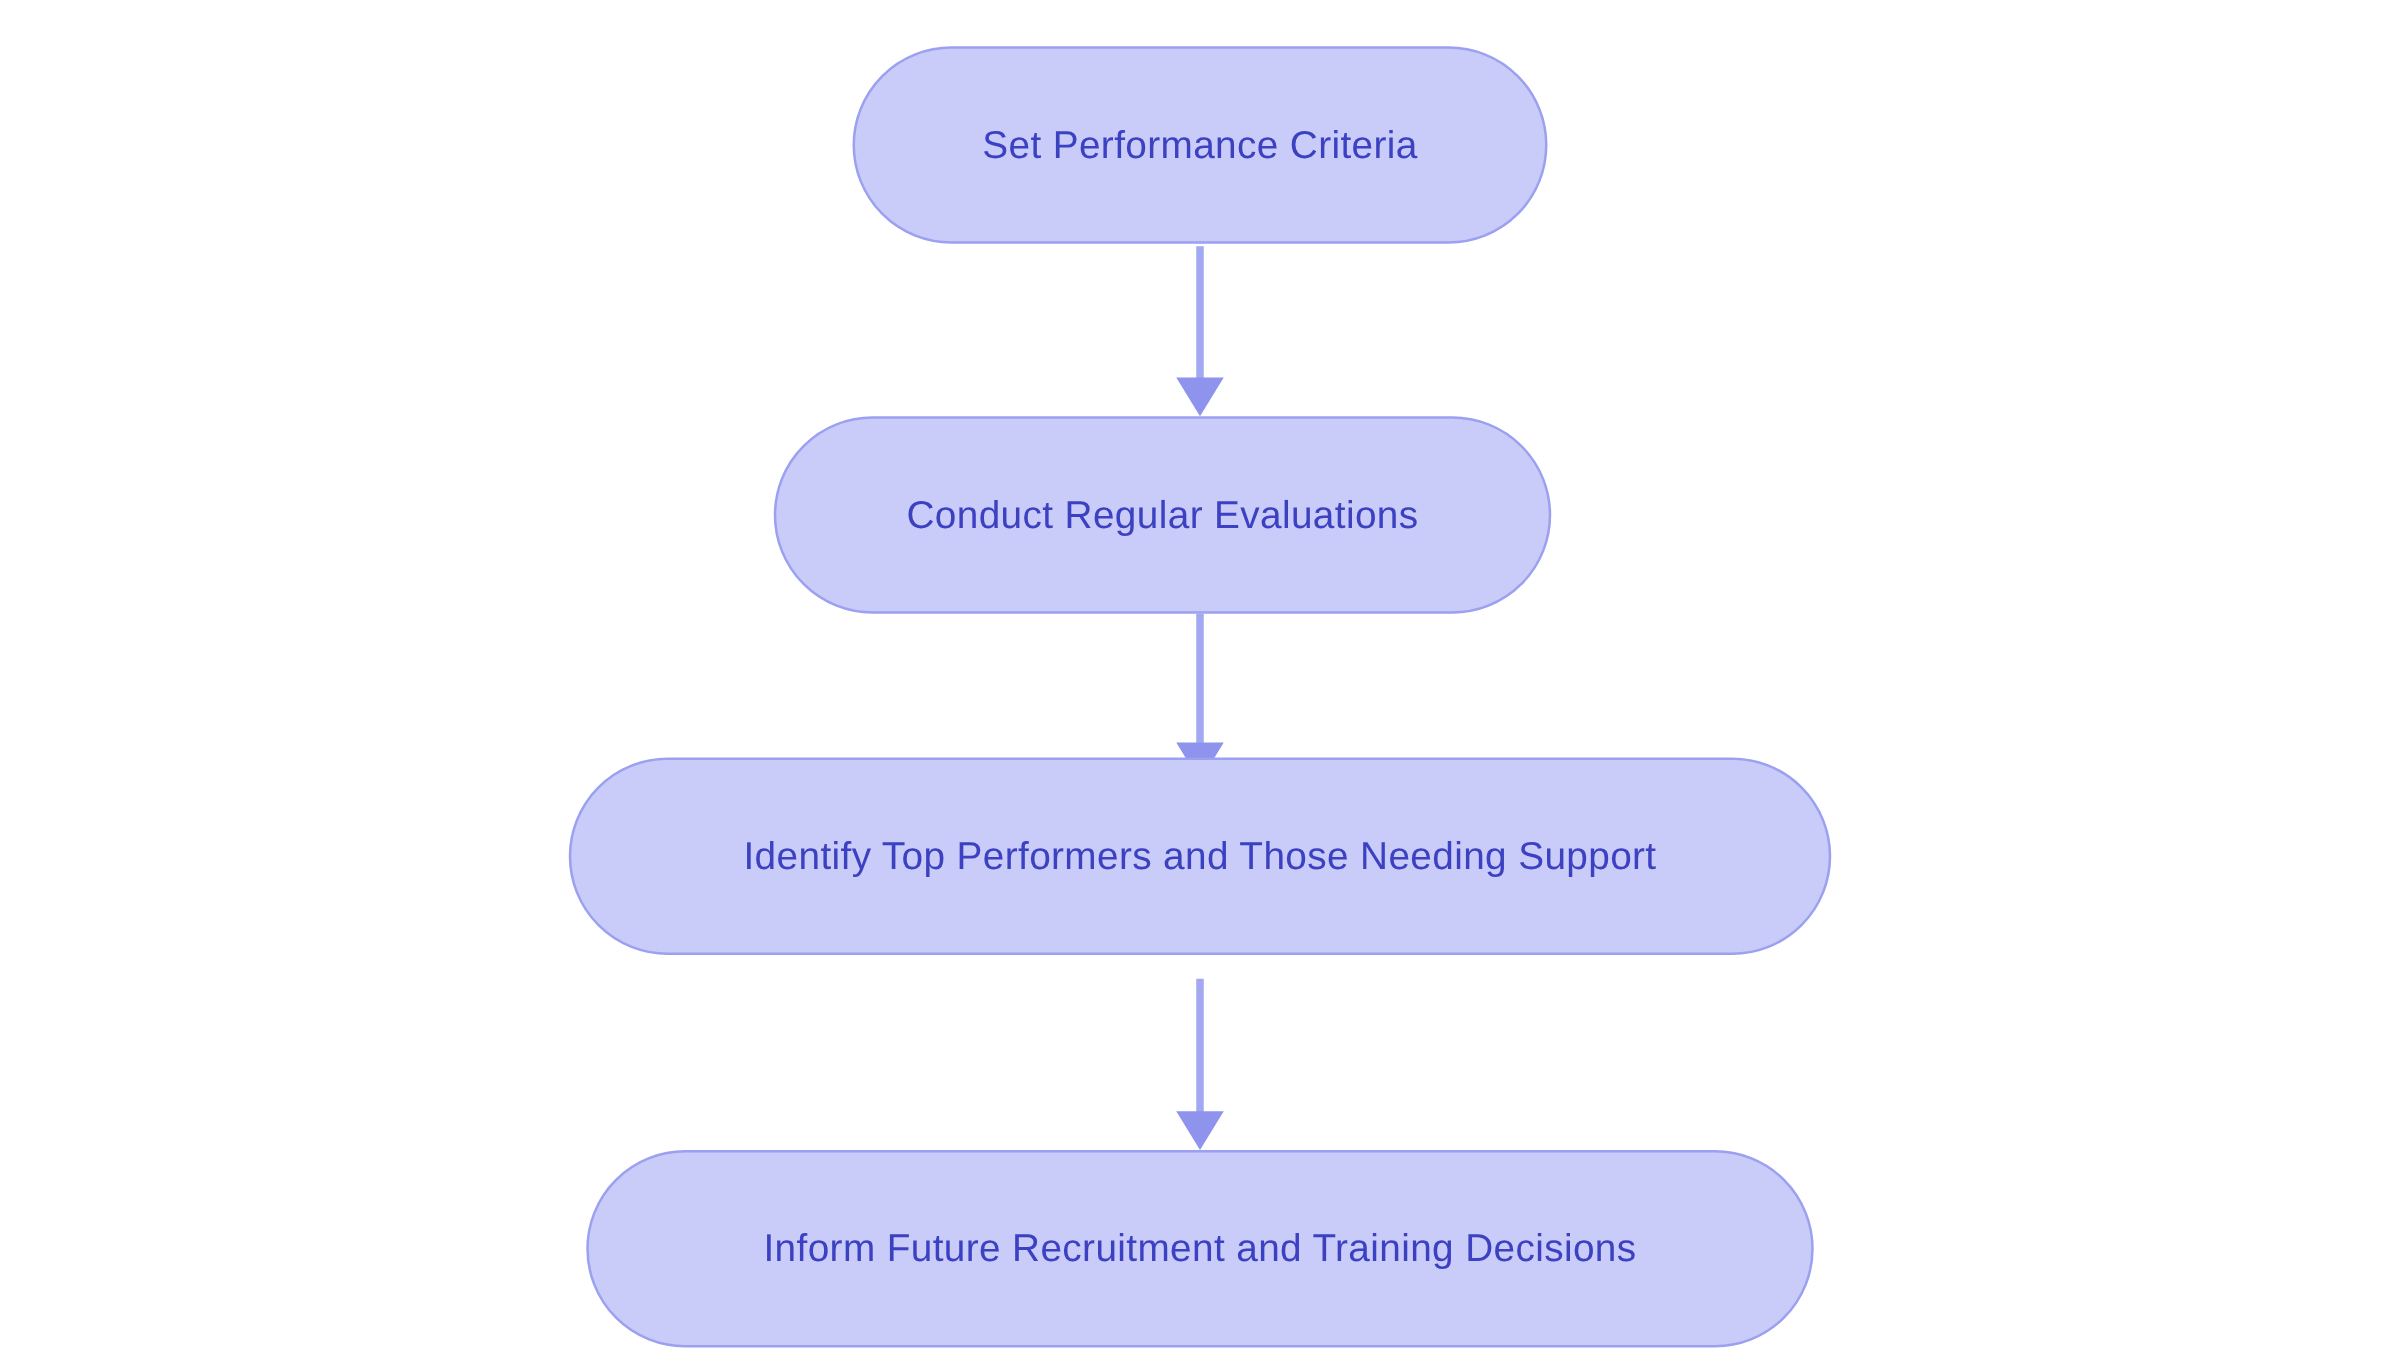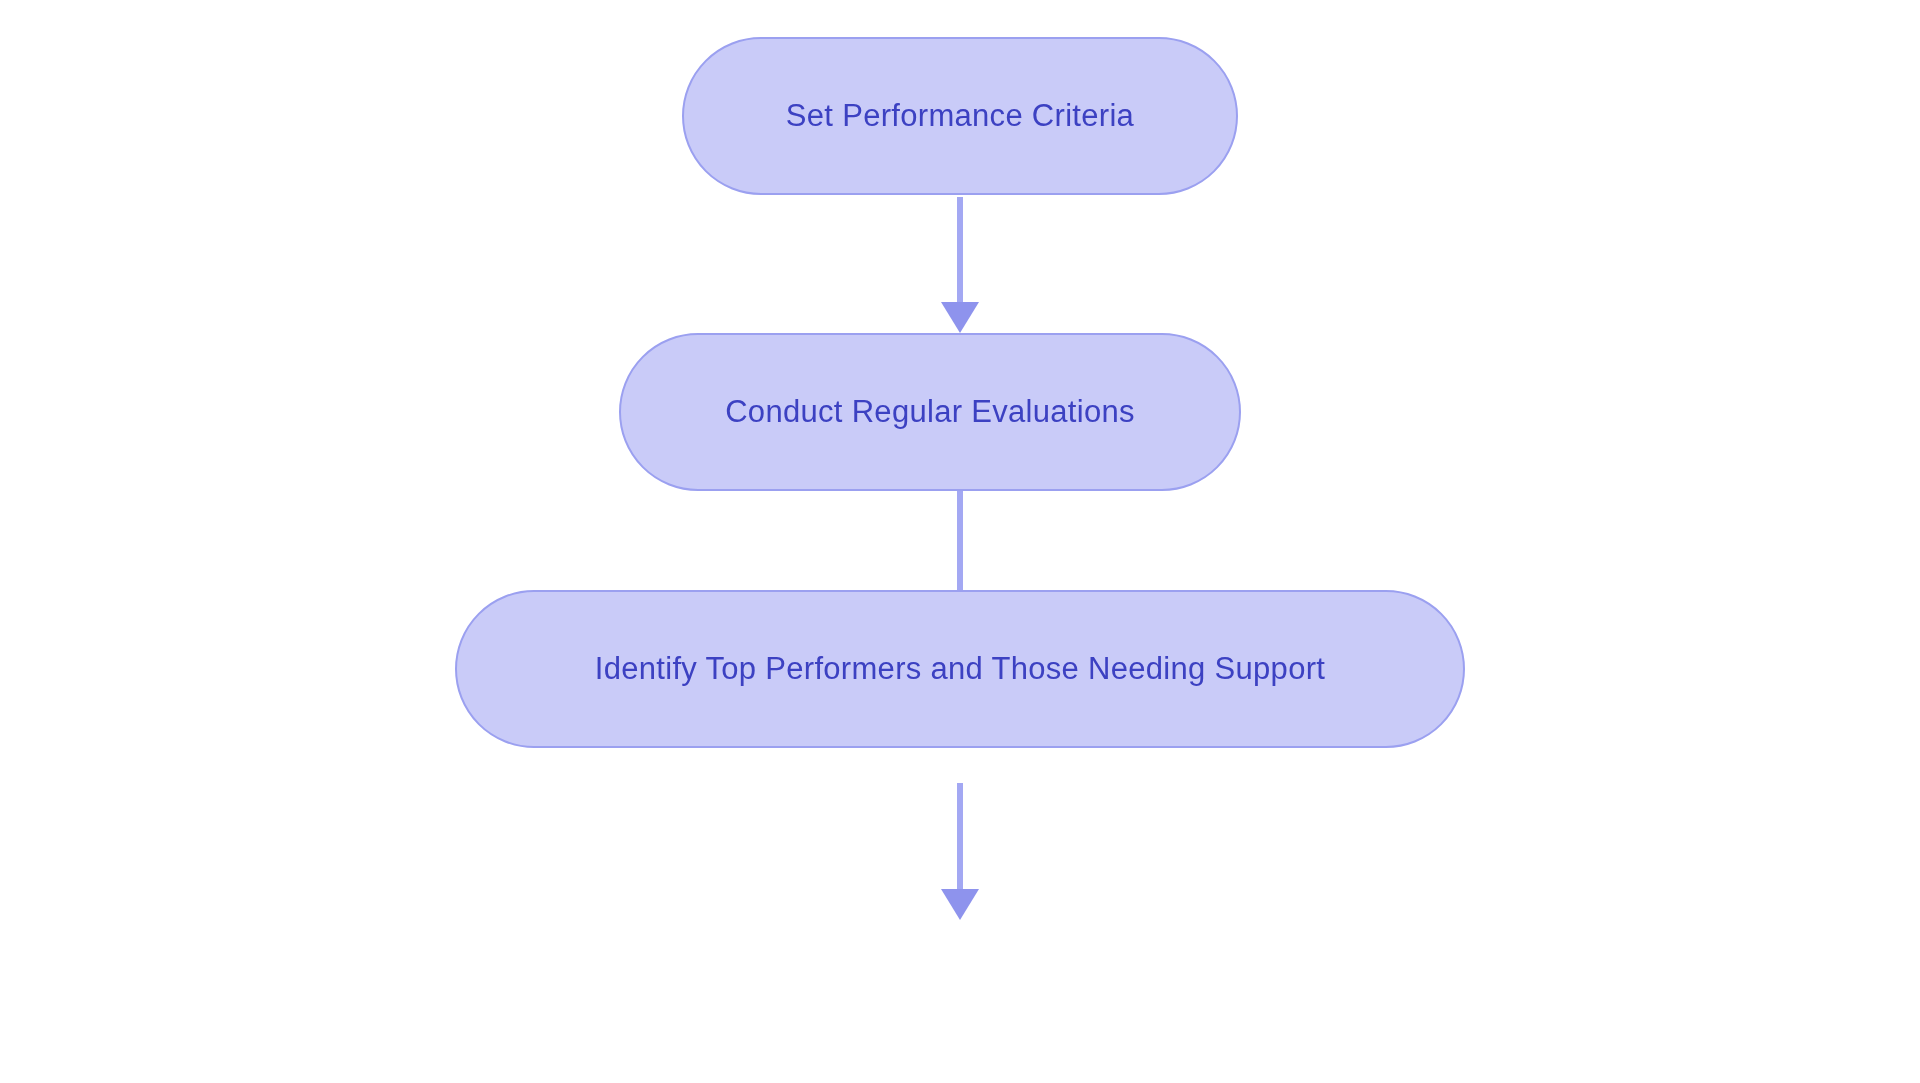--- a/index.html
+++ b/index.html
@@ -38,21 +38,21 @@
   .node .node-label {
     font-size: 31px;
     font-weight: 400;
     letter-spacing: 0.3px;
     color: var(--node-text);
     white-space: nowrap;
     text-align: center;
   }
   .node-1 { left: 682px;  top: 17px;  width: 556px; }
   .node-2 { left: 619px;  top: 313px; width: 622px; }
-  .node-3 { left: 455px;  top: 570px; width: 1010px; }
+  .node-3 { left: 455px;  top: 586px; width: 1010px; }
   .node-4 { left: 469px;  top: 900px; width: 982px; }
 
   .arrow {
     position: absolute;
     left: 960px;
     transform: translateX(-50%);
     width: 40px;
     display: flex;
     flex-direction: column;
     align-items: center;
@@ -100,14 +100,17 @@
 
   <div class="node node-3">
     <span class="node-label">Identify Top Performers and Those Needing Support</span>
   </div>
 
   <div class="arrow arrow-3">
     <div class="arrow-shaft"></div>
     <div class="arrow-head"></div>
   </div>
 
+  <div class="node node-4">
+    <span class="node-label">Inform Future Recruitment and Training Decisions</span>
+  </div>
 
 </div>
 
 </body></html>

